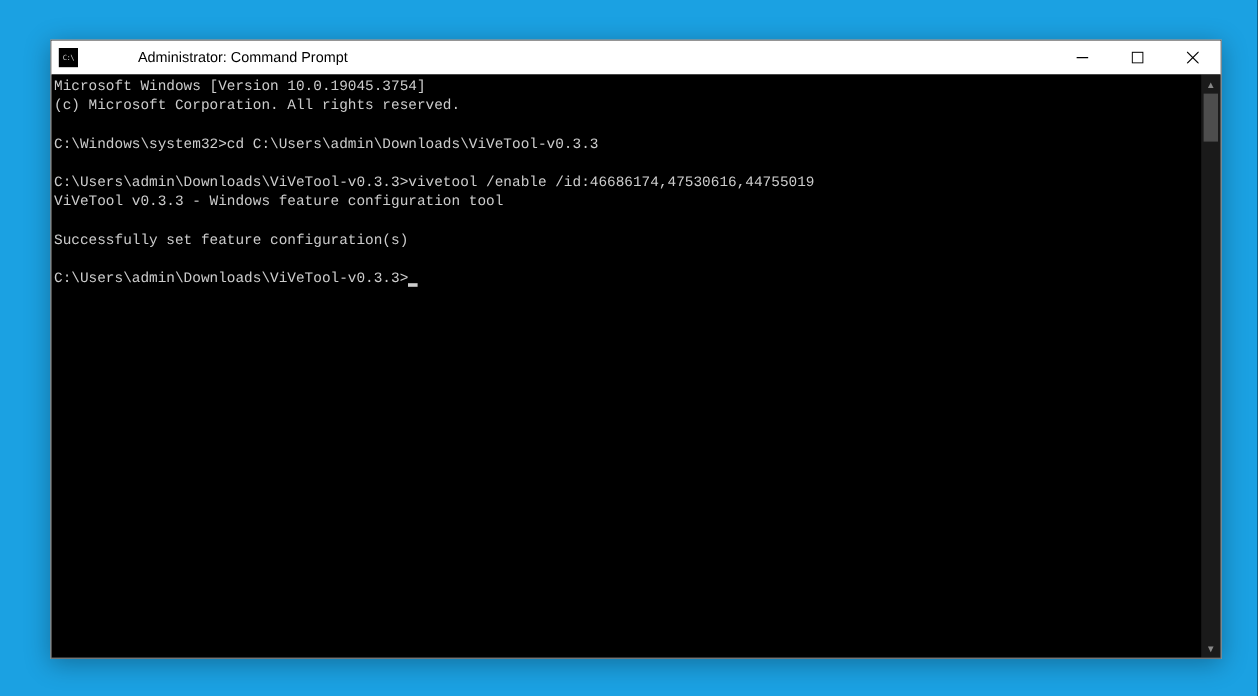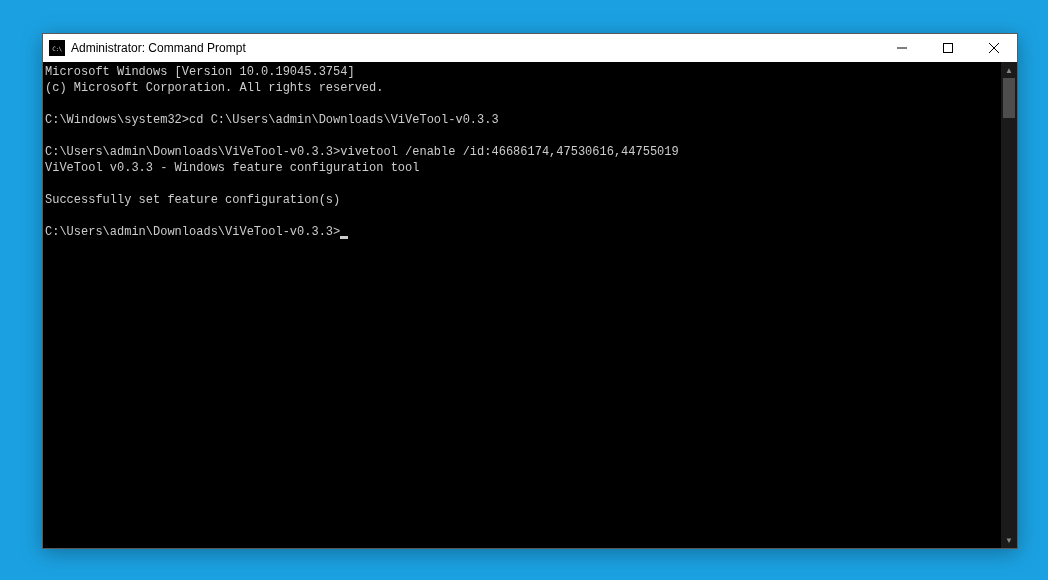--- a/index.html
+++ b/index.html
@@ -26,20 +26,21 @@
       box-shadow: 0 4px 20px rgba(0,0,0,0.3);
       display: flex;
       flex-direction: column;
     }
     .titlebar {
       height: 28px;
       background: #ffffff;
       display: flex;
       align-items: center;
       flex-shrink: 0;
+      gap: 44px;
     }
     .titlebar-icon {
       width: 16px;
       height: 16px;
       margin-left: 6px;
       margin-right: 6px;
       background: #000000;
       display: flex;
       align-items: center;
       justify-content: center;

